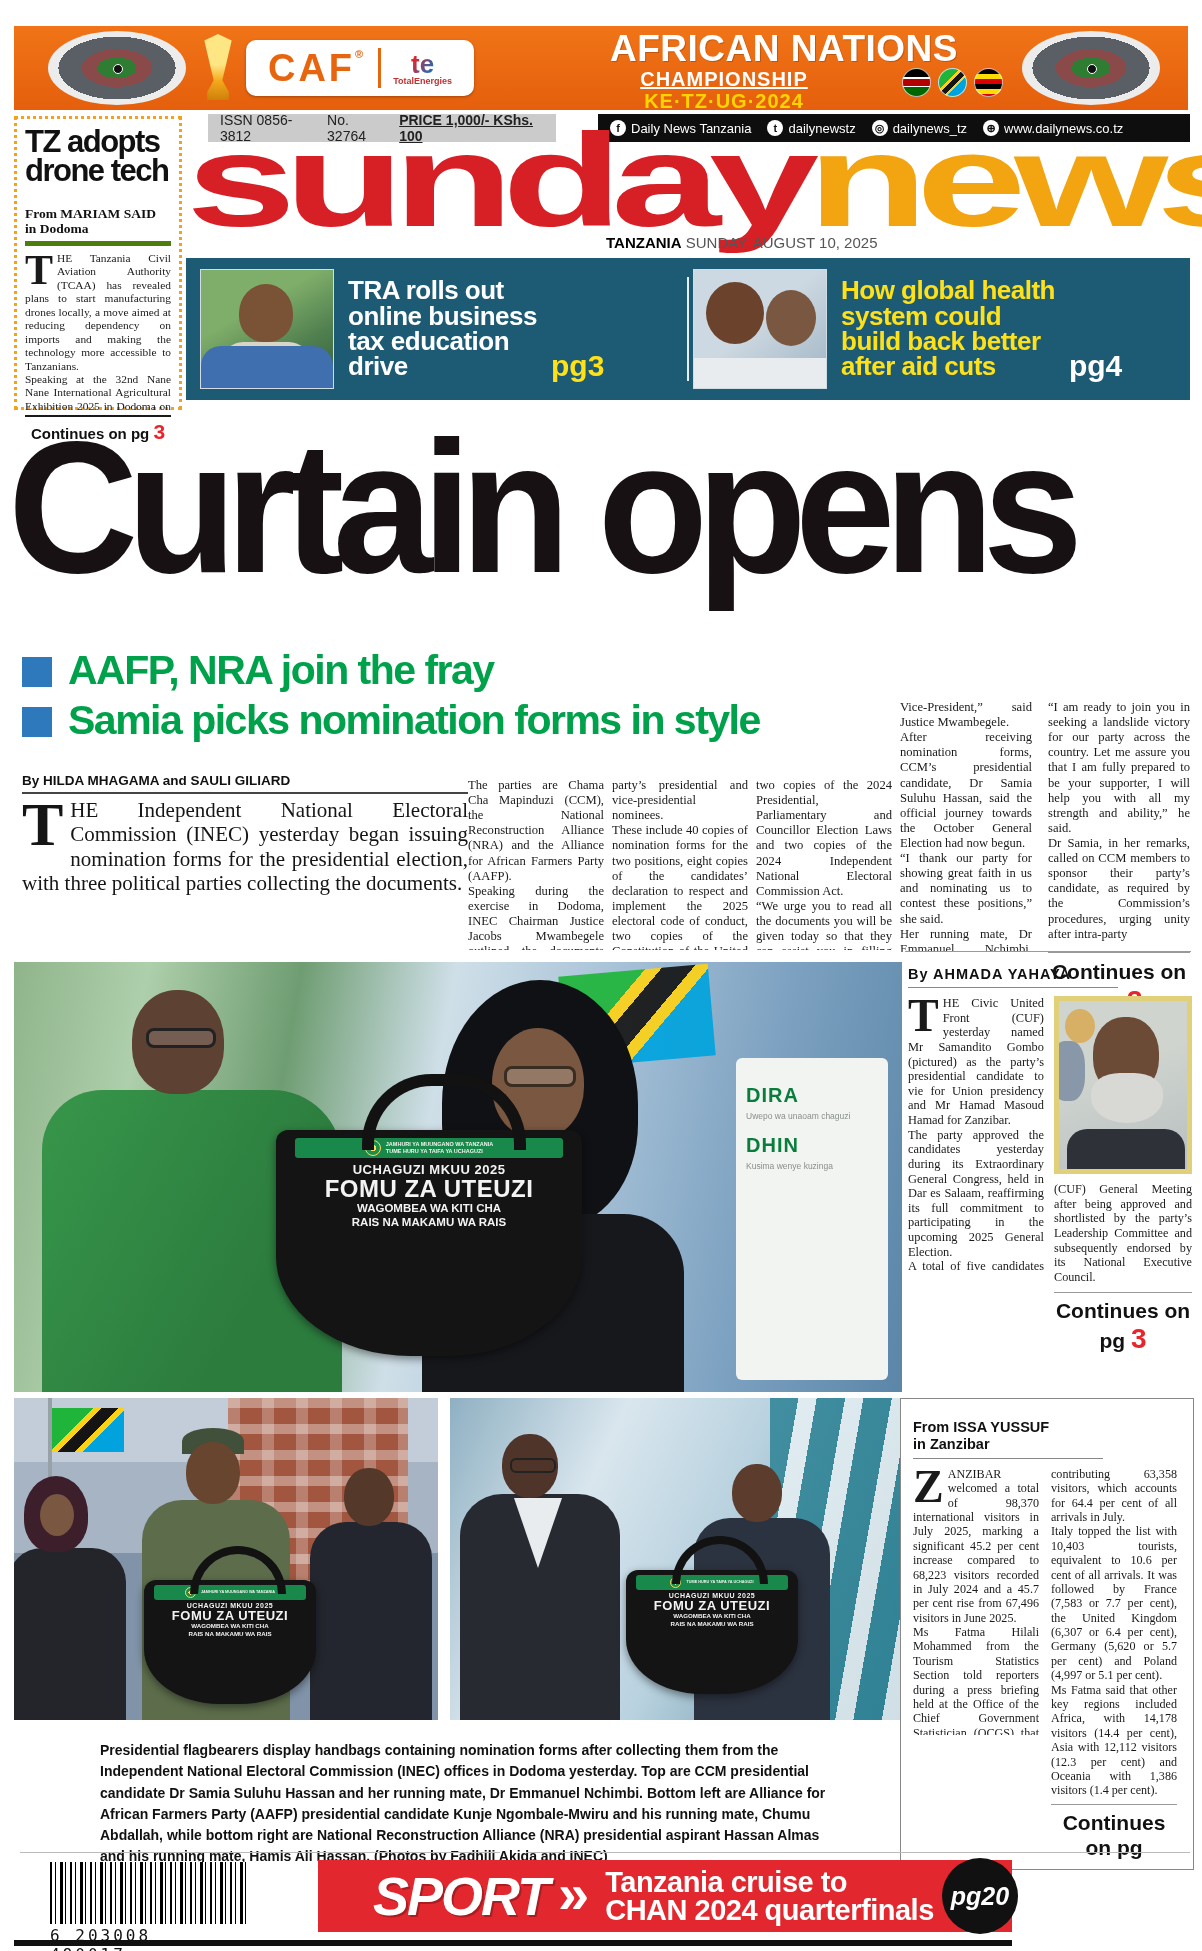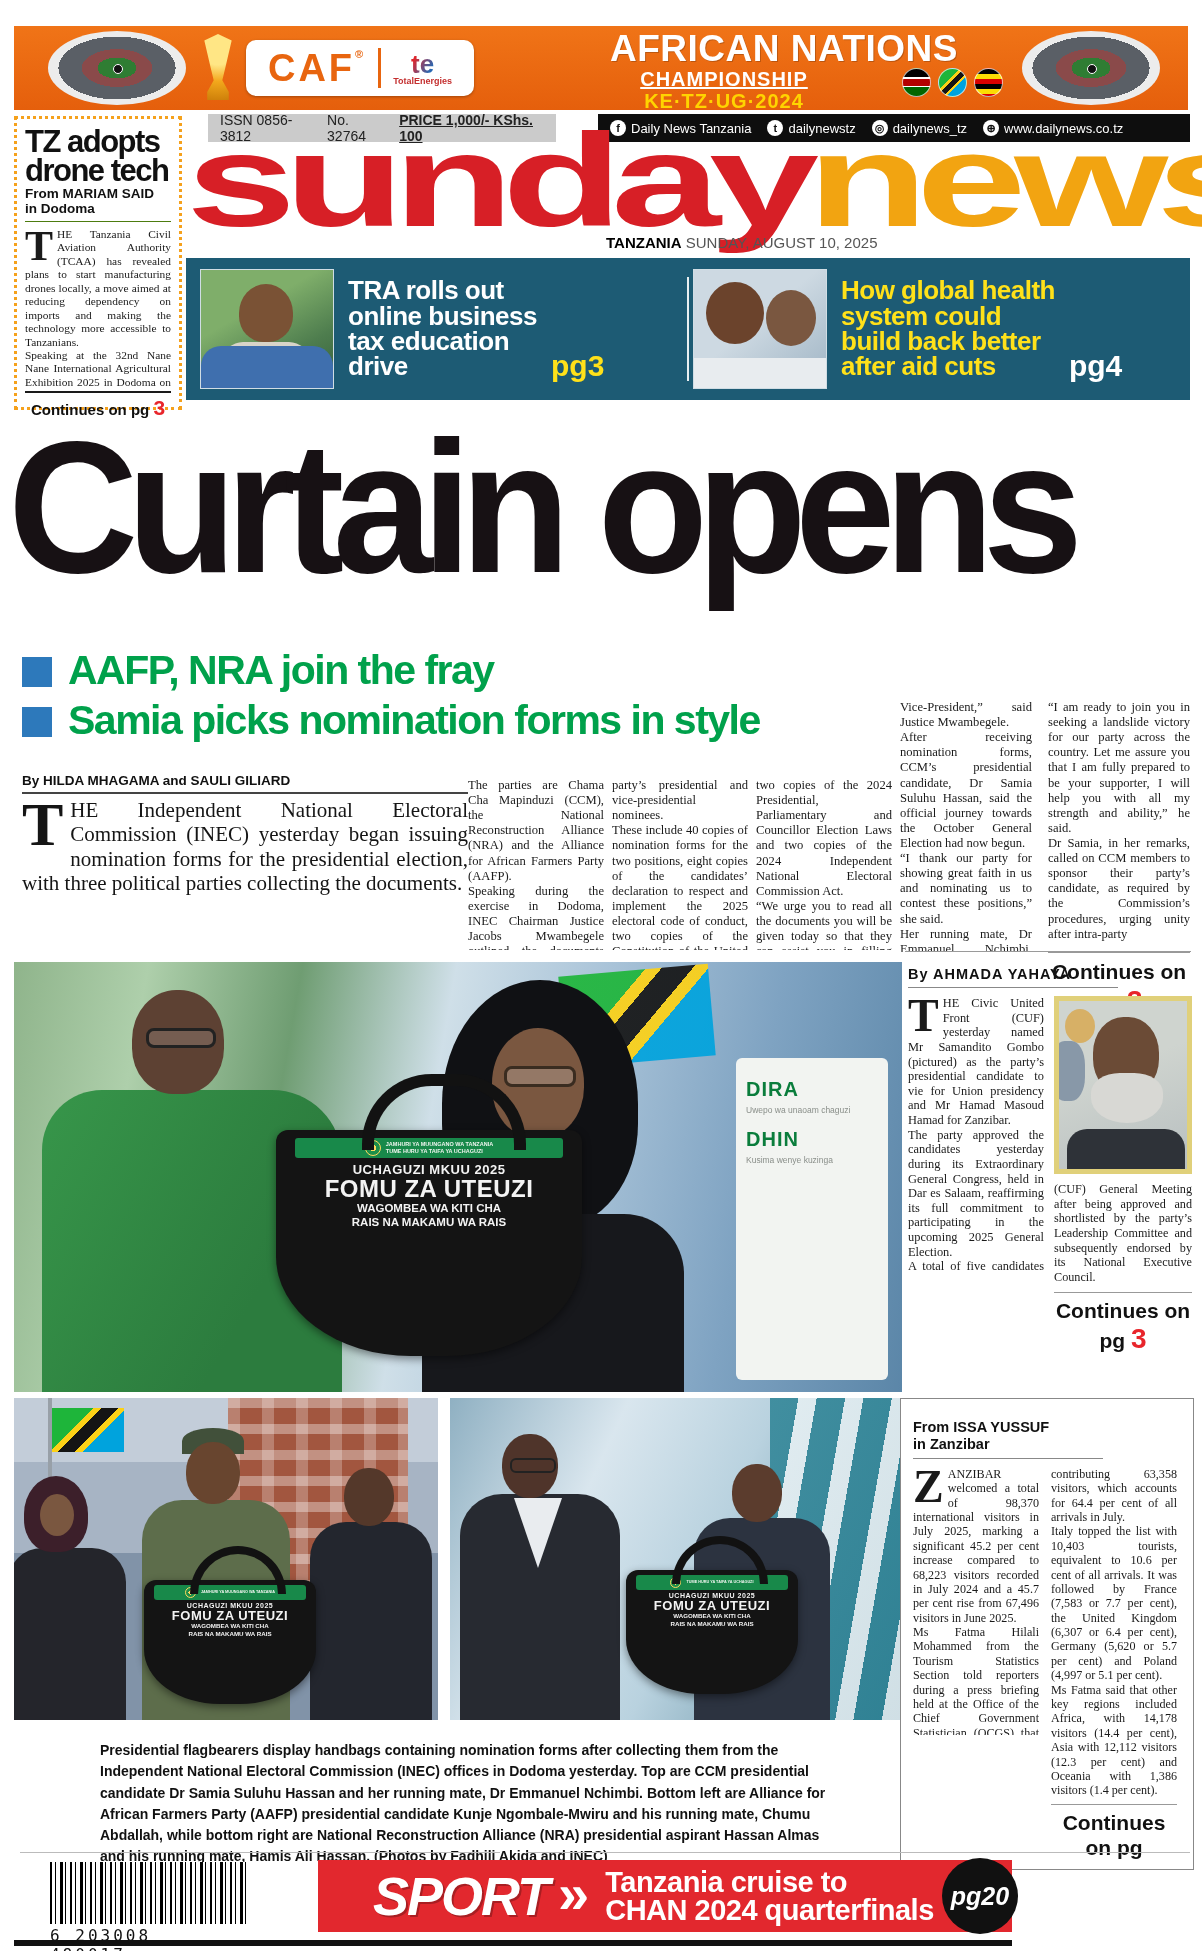--- a/index.html
+++ b/index.html
@@ -33,22 +33,22 @@
   .flags{left:888px;top:42px;display:flex;gap:7px;}
   .flag{width:27px;height:27px;border-radius:50%;border:1px solid rgba(255,255,255,.7);}
   .flag-ke{background:linear-gradient(180deg,#000 0 30%,#fff 30% 36%,#b40000 36% 62%,#fff 62% 68%,#006600 68% 100%);}
   .flag-tz-i{background:linear-gradient(135deg,#1eb53a 0 38%,#fcd116 38% 45%,#141414 45% 58%,#fcd116 58% 64%,#00a3dd 64% 100%);}
   .flag-ug{background:repeating-linear-gradient(180deg,#000 0 5px,#fcdc04 5px 10px,#d90000 10px 15px);}
 
   
   .sidebar{left:14px;top:116px;width:168px;height:294px;border:3px dotted #f5a11c;background:#fff;
      box-sizing:border-box;padding:8px 8px 4px;}
   .sb-head{font-size:31px;font-weight:800;letter-spacing:-1.5px;line-height:0.95;color:#111;}
-  .sb-by{margin-top:0;font-weight:700;font-size:13.5px;line-height:1.15;color:#111;
-     border-bottom:1px solid #4d7c0f;padding-bottom:4px;}
+  .sb-by{margin-top:20px;font-weight:700;font-size:13.5px;line-height:1.15;color:#111;
+     border-bottom:5px solid #4d7c0f;padding-bottom:4px;font-family:Liberation Serif, serif;}
   .sb-body{font-family:"Liberation Serif",serif;font-size:11.4px;line-height:1.18;color:#1a1a1a;
      text-align:justify;margin-top:6px;height:158px;overflow:hidden;}
   .dropcap{float:left;font-weight:700;font-family:"Liberation Serif",serif;line-height:.8;padding:2px 4px 0 0;}
   .sb-body .dropcap{font-size:42px;}
   .sb-cont{border-top:2px solid #1a1a1a;margin-top:5px;padding-top:3px;text-align:center;
      font-weight:800;font-size:15px;color:#111;}
   .pg-red{color:#e8252b;font-weight:800;}
   .sb-cont .pg-red{font-size:21px;}
 
   
@@ -109,21 +109,21 @@
      font-family:"Liberation Sans",sans-serif;font-weight:800;font-size:21px;color:#111;}
   .continues .pg-red{font-size:28px;}
 
   
   .photo{overflow:hidden;}
   .main-photo{left:14px;top:962px;width:888px;height:430px;
      background:linear-gradient(100deg,#8fb48b 0%,#aecfab 14%,#6f9d72 30%,#cfdfe8 46%,#a9c3d8 62%,#7fa3c2 80%,#5b86a8 100%);}
   .mp-flag{position:absolute;left:548px;top:8px;width:150px;height:92px;opacity:.92;transform:rotate(-5deg);
      background:linear-gradient(135deg,#1eb53a 0 36%,#fcd116 36% 43%,#141414 43% 57%,#fcd116 57% 64%,#00a3dd 64% 100%);}
   .mp-banner{position:absolute;right:14px;top:96px;width:152px;height:322px;background:#f2f4f1;
-     border-radius:6px;padding:20px 10px;box-sizing:border-box;}
+     border-radius:6px;padding:26px 10px;box-sizing:border-box;}
   .dira-t{color:#0a7d3c;font-weight:800;font-size:20px;letter-spacing:1px;}
   .dira-s{color:#8a8f8a;font-size:8.5px;line-height:1.3;margin:4px 0 12px;}
   .person{position:absolute;}
   .mp-man-head{left:118px;top:28px;width:92px;height:104px;border-radius:48% 48% 44% 44%;background:#5d4133;}
   .mp-man-glass{left:132px;top:66px;width:64px;height:14px;border:3px solid #222;border-radius:8px;background:rgba(255,255,255,.15);}
   .mp-man-body{left:28px;top:128px;width:300px;height:302px;background:linear-gradient(120deg,#37964a,#2c7c3e 70%);
      border-radius:60px 70px 0 0;}
   .mp-wom-hijab{left:428px;top:18px;width:196px;height:248px;border-radius:50% 50% 42% 42%;background:#101114;}
   .mp-wom-face{left:478px;top:66px;width:92px;height:110px;border-radius:50% 50% 46% 46%;background:#7a5740;}
   .mp-wom-glass{left:490px;top:104px;width:66px;height:15px;border:3px solid #3a2c20;border-radius:8px;background:rgba(255,255,255,.2);}

